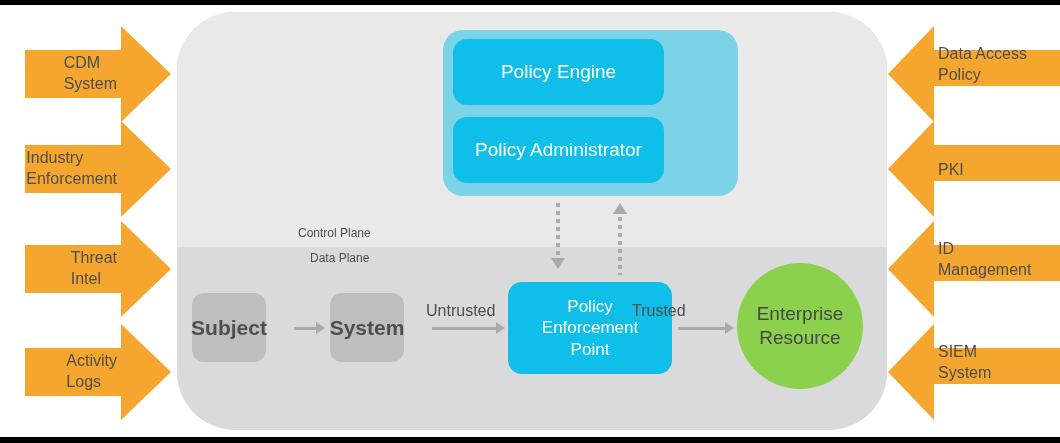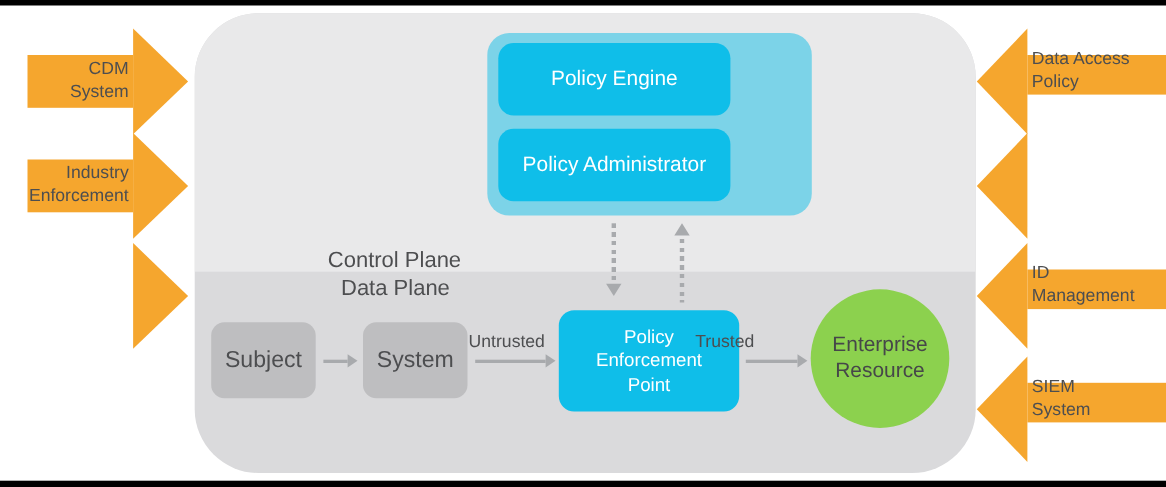--- a/index.html
+++ b/index.html
@@ -10,36 +10,36 @@
   html,body{margin:0;padding:0;background:#fff;}
   #stage{
     position:relative;width:1060px;height:443px;background:#fff;overflow:hidden;
     font-family:"Liberation Sans","DejaVu Sans",sans-serif;color:var(--textdark);
   }
   .abs{position:absolute;}
   .hbar{left:0;width:1060px;background:var(--black);}
   .panel{left:177px;top:12px;width:710px;height:418px;border-radius:58px;
          background:var(--panel-dark);overflow:hidden;}
   .control-region{position:absolute;left:0;top:0;width:100%;height:235px;background:var(--panel-light);}
-  .plane-label{font-size:20px;color:var(--textdark);white-space:nowrap;}
+  .plane-label{font-size:12px;color:var(--textdark);white-space:nowrap;}
   
   .pdp{left:443px;top:30px;width:295px;height:166px;border-radius:20px;background:var(--lightblue);}
   .pdp-box{position:absolute;left:10px;width:211px;height:66px;border-radius:14px;background:var(--cyan);
            display:flex;align-items:center;justify-content:center;color:var(--white);font-size:19px;}
   .pdp-label{position:absolute;right:0;top:0;bottom:0;width:74px;display:flex;align-items:center;
              justify-content:center;font-size:31px;color:#3E3F41;letter-spacing:0.5px;}
   
   .vdots{width:4px;background:repeating-linear-gradient(to bottom,var(--arrowgray) 0 4px,transparent 4px 8px);}
   .tri-down{width:0;height:0;border-left:7px solid transparent;border-right:7px solid transparent;
             border-top:11px solid var(--arrowgray);}
   .tri-up{width:0;height:0;border-left:7px solid transparent;border-right:7px solid transparent;
           border-bottom:11px solid var(--arrowgray);}
   
-  .graybox{width:95px;height:69px;border-radius:12px;background:var(--boxgray);display:flex;
-           align-items:center;justify-content:center;font-size:21px;color:var(--textdark);}
+  .graybox{width:74px;height:69px;border-radius:12px;background:var(--boxgray);display:flex;
+           align-items:center;justify-content:center;font-size:21px;color:var(--textdark);font-weight:bold;}
   .hline{height:2.5px;background:var(--arrowgray);}
   .tri-right{width:0;height:0;border-top:6px solid transparent;border-bottom:6px solid transparent;
              border-left:9px solid var(--arrowgray);}
   .flow-label{font-size:16px;color:var(--textdark);width:80px;text-align:left;white-space:nowrap;}
   .pep{left:508px;top:282px;width:164px;height:92px;border-radius:14px;background:var(--cyan);
        display:flex;align-items:center;justify-content:center;text-align:center;color:var(--white);
        font-size:17px;line-height:1.27;white-space:pre-line;}
   .resource{left:737px;top:263px;width:126px;height:126px;border-radius:50%;background:var(--green);
             display:flex;align-items:center;justify-content:center;text-align:center;
             font-size:19px;line-height:1.25;color:#464749;white-space:pre-line;}
@@ -50,21 +50,21 @@
   .larrow .head{position:absolute;left:96px;top:0;width:0;height:0;
                 border-top:48px solid transparent;border-bottom:48px solid transparent;
                 border-left:50px solid var(--orange);}
   .rarrow{left:888px;width:172px;height:96px;}
   .rarrow .body{position:absolute;left:46px;top:24px;width:126px;height:36px;background:var(--orange);
                 display:flex;align-items:flex-end;justify-content:flex-start;}
   .rarrow .head{position:absolute;left:0;top:0;width:0;height:0;
                 border-top:48px solid transparent;border-bottom:48px solid transparent;
                 border-right:46px solid var(--orange);}
   .side-label{font-size:16px;line-height:1.3;color:var(--textdark);white-space:pre-line;padding:0 4px;}
-  .larrow .side-label{text-align:right;}
+  .larrow .side-label{text-align:left;}
   .rarrow .side-label{text-align:left;}
 </style>
 </head>
 <body>
 
 <div id="stage">
 
   <div class="abs hbar" style="top:0;height:5px;"></div>
   <div class="abs hbar" style="top:437px;height:6px;"></div>
 
@@ -116,31 +116,45 @@
   </div>
   <div class="abs larrow" style="top:121px;">
     <div class="head"></div>
     <div class="body">
       <div class="side-label">Industry
 Enforcement</div>
     </div>
   </div>
   <div class="abs larrow" style="top:221px;">
     <div class="head"></div>
+    <div class="body">
+      <div class="side-label">Threat
+Intel</div>
+    </div>
+  </div>
+  <div class="abs larrow" style="top:324px;">
+    <div class="head"></div>
+    <div class="body">
+      <div class="side-label">Activity
+Logs</div>
+    </div>
   </div>
 
   <div class="abs rarrow" style="top:26px;">
     <div class="head"></div>
     <div class="body">
       <div class="side-label">Data Access
 Policy</div>
     </div>
   </div>
   <div class="abs rarrow" style="top:121px;">
     <div class="head"></div>
+    <div class="body">
+      <div class="side-label">PKI</div>
+    </div>
   </div>
   <div class="abs rarrow" style="top:221px;">
     <div class="head"></div>
     <div class="body">
       <div class="side-label">ID
 Management</div>
     </div>
   </div>
   <div class="abs rarrow" style="top:324px;">
     <div class="head"></div>

